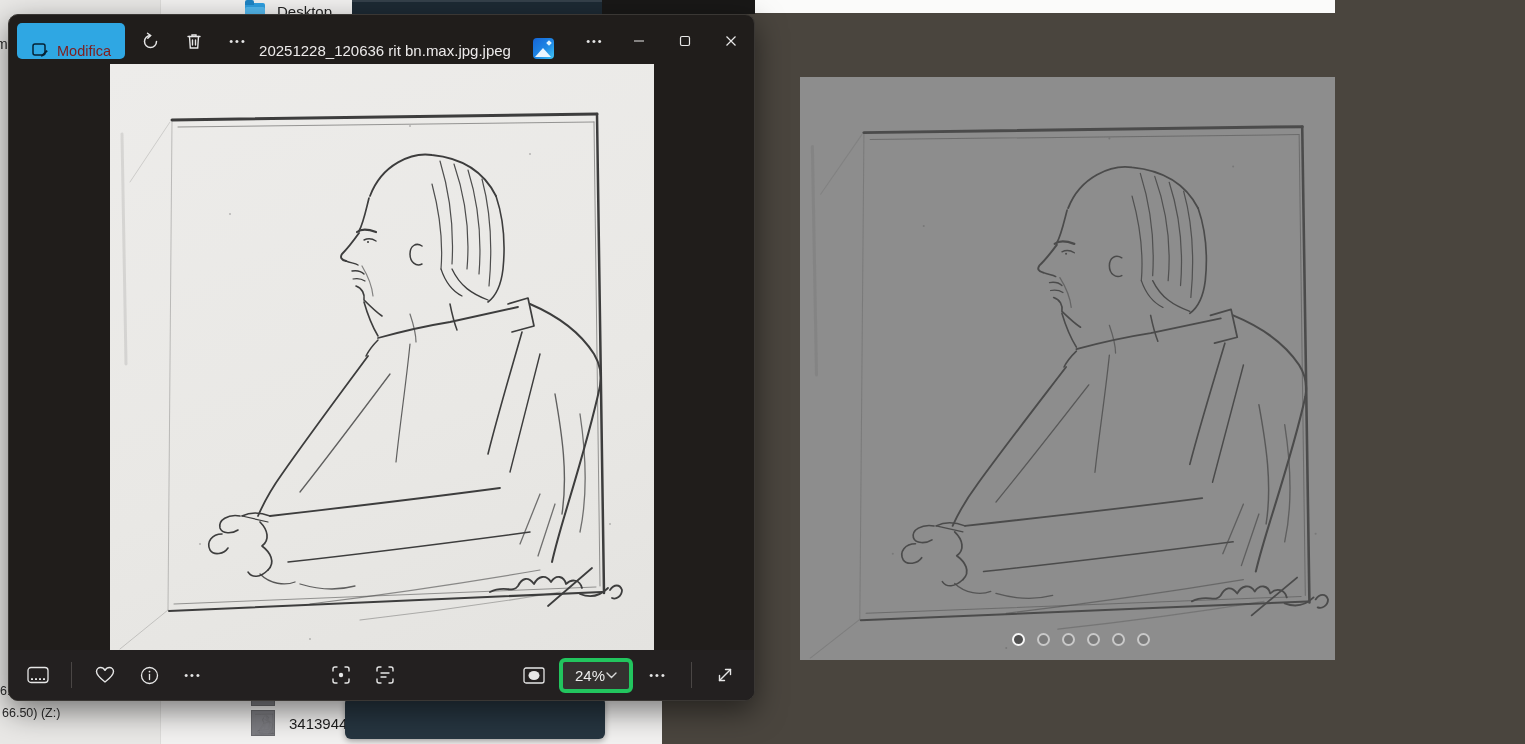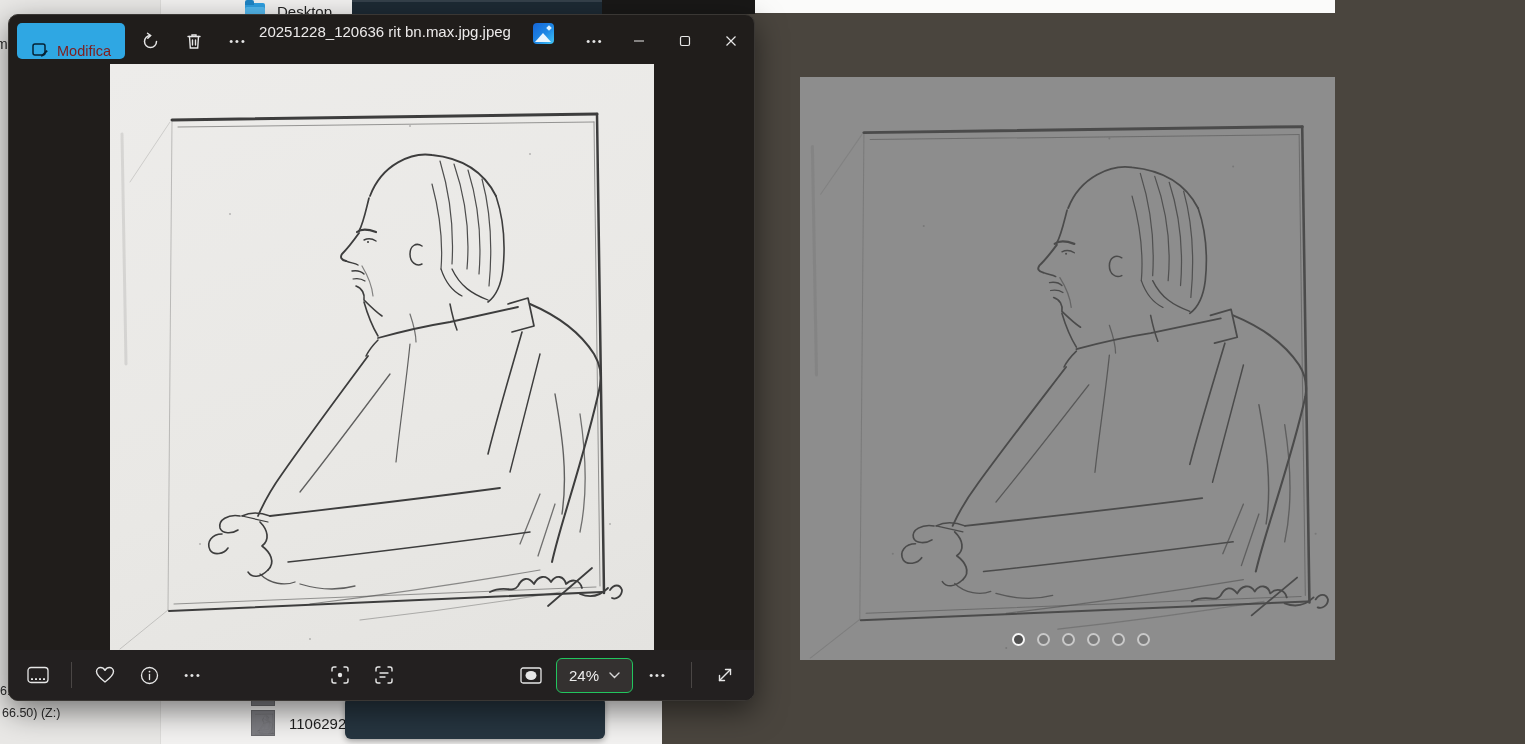--- a/index.html
+++ b/index.html
@@ -55,21 +55,21 @@
                    background:#201d1b; border-radius:10px; overflow:hidden;
                    border:1px solid #3a3734; box-shadow:0 10px 30px rgba(0,0,0,.5); }
   .titlebar { position:absolute; left:0; top:0; right:0; height:52px; display:flex; align-items:center; }
   .tb-left { display:flex; align-items:center; gap:6px; padding-left:8px; }
   .edit-btn { display:flex; align-items:flex-end; gap:8px; background:#2fa7e3; color:#7f1d1d;
               border:none; border-radius:5px; height:36px; padding:0 14px; font-size:14.5px;
               font-family:inherit; cursor:pointer; }
   .icon-btn { width:38px; height:36px; border:none; background:transparent; border-radius:5px;
               display:flex; align-items:center; justify-content:center; color:#e6e6e6; cursor:pointer; }
   .dots-glyph { color:#e6e6e6; font-size:11px; letter-spacing:2px; }
-  .tb-center { flex:1; display:flex; align-items:flex-start; justify-content:center; gap:22px; min-width:0; }
+  .tb-center { flex:1; display:flex; align-items:flex-end; justify-content:center; gap:22px; min-width:0; }
   .file-title { color:#eceaea; font-size:15px; white-space:nowrap; overflow:hidden; }
   .photos-logo { width:21px; height:21px; border-radius:4px;
                  background:linear-gradient(135deg,#1565d8 0%, #1e88e5 55%, #42c6f5 100%);
                  position:relative; overflow:hidden; }
   .photos-logo .mountain { position:absolute; left:2px; bottom:2px; width:0; height:0;
                  border-left:8px solid transparent; border-right:8px solid transparent;
                  border-bottom:9px solid #eaf6ff; }
   .photos-logo .star { position:absolute; right:3px; top:3px; width:4px; height:4px; background:#dff3ff;
                  transform:rotate(45deg); }
   .win-controls { display:flex; height:52px; }
@@ -80,22 +80,22 @@
             align-items:center; justify-content:center; background:#201d1b; }
   .photo { position:relative; width:544px; height:587px;
            background:linear-gradient(160deg,#edecea 0%, #e9e8e5 60%, #e4e3e0 100%); overflow:hidden; }
   .photo svg.sketch { position:absolute; inset:0; color:#3d3d3d; }
 
   .toolbar { position:absolute; left:0; bottom:0; right:0; height:50px; background:#232020;
              display:flex; align-items:center; padding:0 10px; }
   .tbar-group { display:flex; align-items:center; gap:6px; }
   .tbar-spacer { flex:1; }
   .v-div { width:1px; height:26px; background:#4a4645; margin:0 8px; }
-  .zoom-box { display:flex; align-items:center; gap:10px; height:35px; padding:0 12px;
-              background:#343130; border:1px solid #22c55e; border-radius:6px;
+  .zoom-box { display:flex; align-items:center; gap:1px; height:35px; padding:0 12px;
+              background:#343130; border:4px solid #22c55e; border-radius:6px;
               color:#ececec; font-size:15px; cursor:pointer; }
   .zoom-box .chev { color:#d8d8d8; }
 
   svg.ic { display:block; }
 </style>
 </head>
 <body>
 
 <svg width="0" height="0" style="position:absolute">
   <symbol id="sketch-sym" viewBox="0 0 544 587" preserveAspectRatio="none">
@@ -210,21 +210,21 @@
 
     <div class="file-row r1">
       <span class="file-thumb small"></span>
     </div>
     <div class="file-row r2">
       <span class="file-thumb">
         <svg viewBox="0 0 544 587" preserveAspectRatio="none" width="22" height="24" style="color:#3d3d3d">
             <use href="#sketch-sym"></use>
           </svg>
       </span>
-      <span class="fname">1106292</span>
+      <span class="fname">3413944</span>
     </div>
     <div class="sel-teal-rect"></div>
   </div>
   <div class="top-dark-strip"></div>
 
   <div class="right-white-strip"></div>
   <div class="right-panel">
     <div class="gray-image">
       <svg class="sketch" viewBox="0 0 544 587" preserveAspectRatio="none" width="561" height="583">
           <use href="#sketch-sym"></use>

